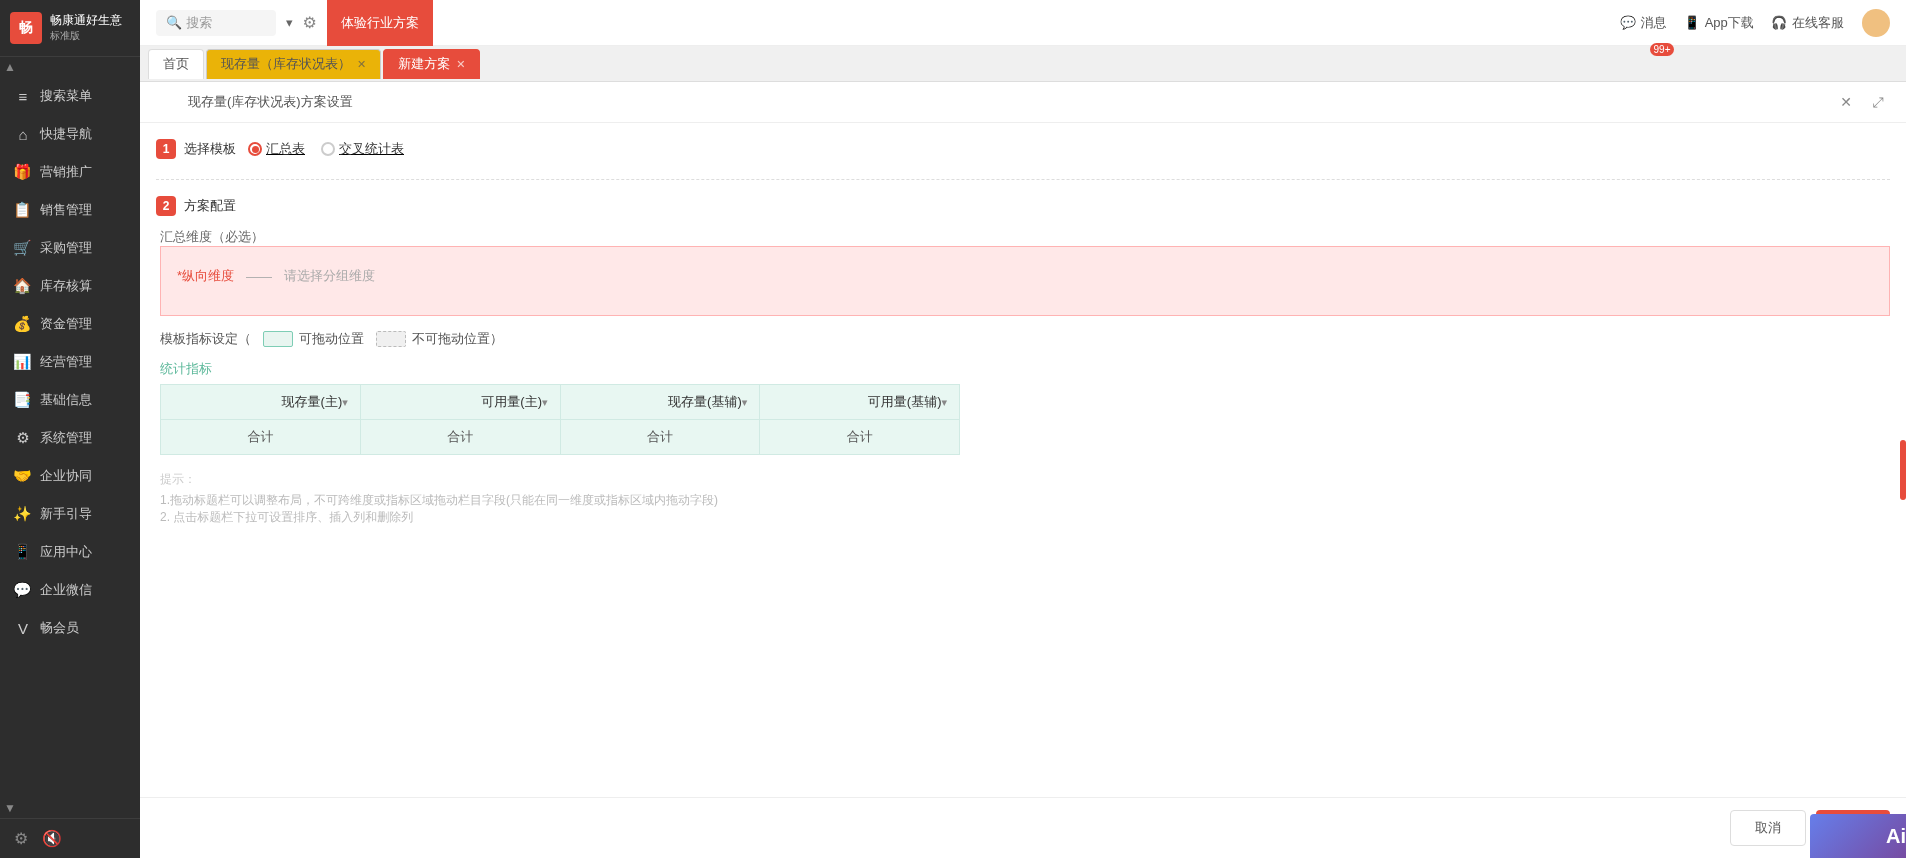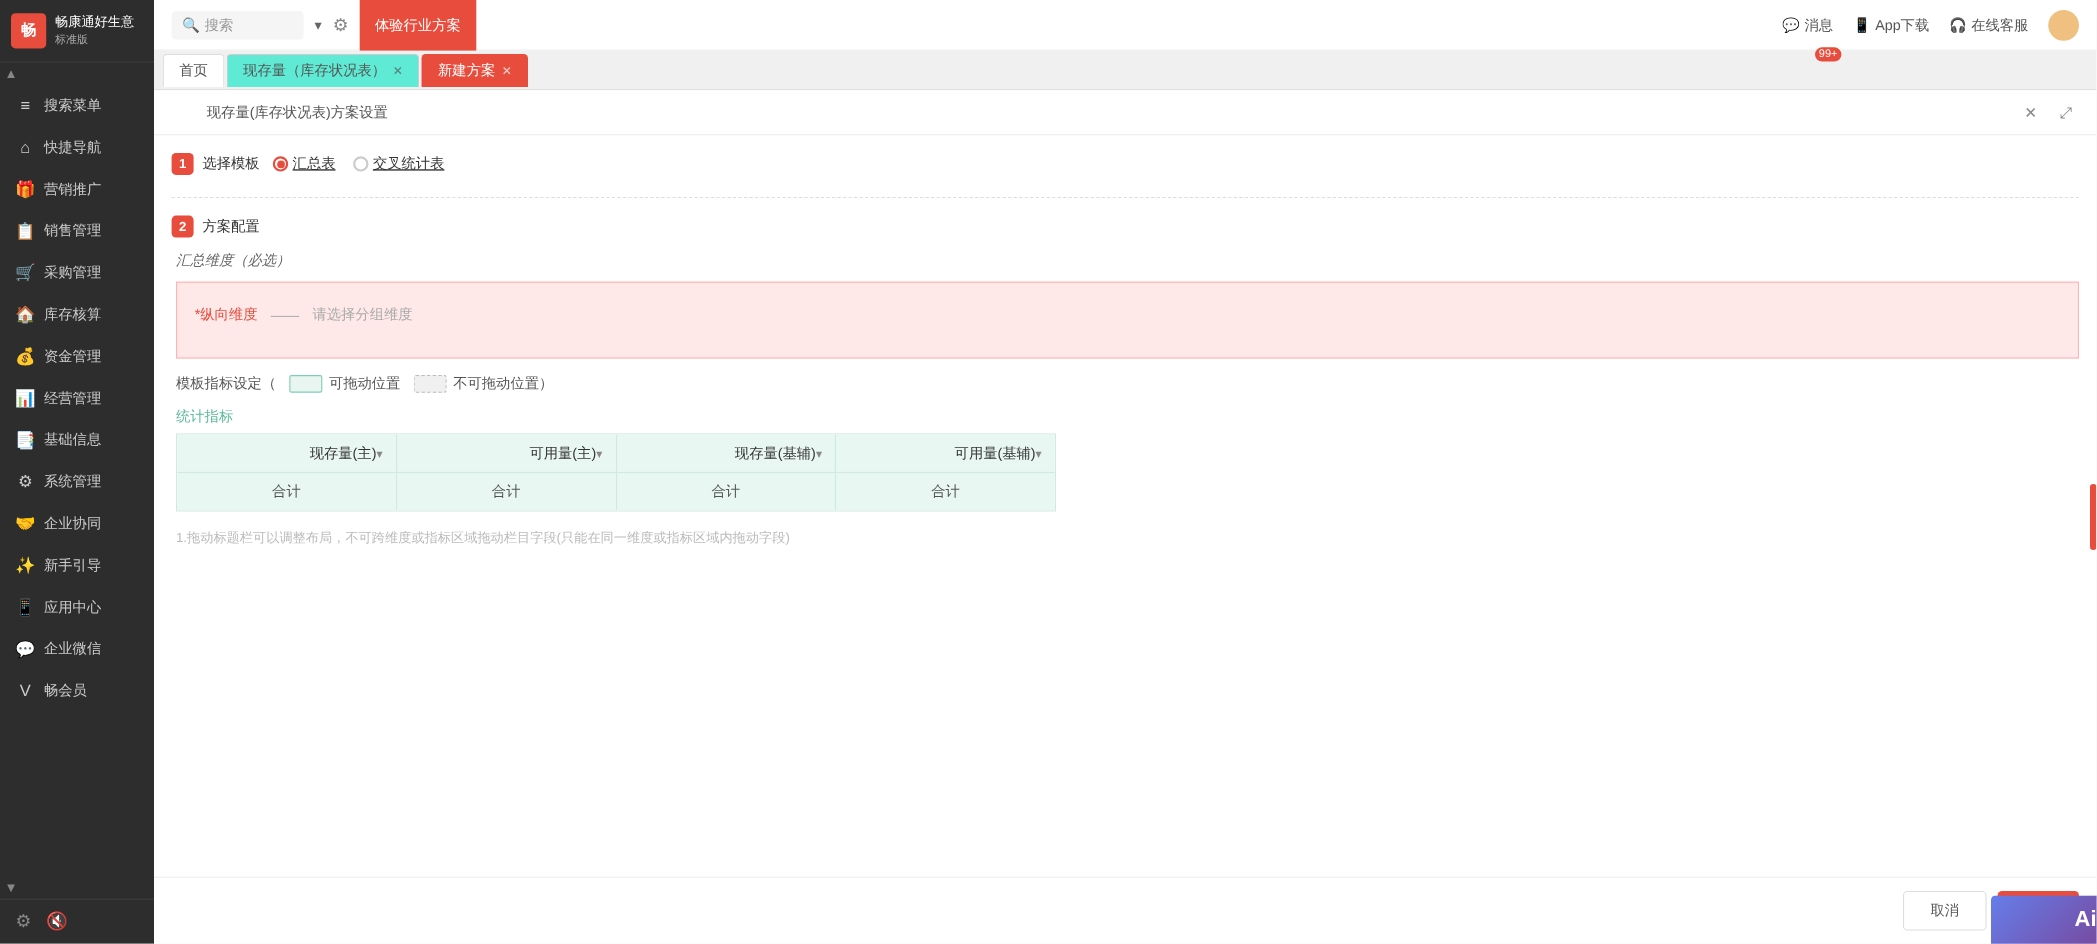--- a/index.html
+++ b/index.html
@@ -175,21 +175,21 @@
       flex-shrink: 0;
       border-bottom: 1px solid #ddd;
       padding: 0 8px;
       gap: 2px;
     }
     .tab-item {
       display: flex;
       align-items: center;
       gap: 6px;
       padding: 6px 14px;
-      background: #5eead4;
+      background: #eab308;
       border-radius: 4px 4px 0 0;
       cursor: pointer;
       font-size: 13px;
       color: #555;
       border: 1px solid #ccc;
       border-bottom: none;
       height: 30px;
     }
     .tab-item.active {
       background: #e74c3c;
@@ -309,22 +309,20 @@
     .radio-circle.selected::after {
       content: '';
       width: 7px;
       height: 7px;
       background: #e74c3c;
       border-radius: 50%;
     }
     .dim-label {
       font-size: 13px;
       color: #666;
-      margin-bottom: 10px;
-      font-style: italic;
     }
     .pink-box {
       background: #ffe8e8;
       border: 1px solid #ffb3b3;
       padding: 20px 16px;
       margin-bottom: 14px;
       min-height: 70px;
       display: flex;
       align-items: flex-start;
     }
@@ -732,21 +730,23 @@
                 <div class="stats-col-header">
                   <span>可用量(基辅)</span>
                   <span class="chevron-down">▾</span>
                 </div>
                 <div class="stats-col-body">合计</div>
               </div>
             </div>
           </div>
 
           <div class="tips-section">
+            <div class="tips-title">提示：</div>
             <div>1.拖动标题栏可以调整布局，不可跨维度或指标区域拖动栏目字段(只能在同一维度或指标区域内拖动字段)</div>
+            <div>2. 点击标题栏下拉可设置排序、插入列和删除列</div>
           </div>
         </div>
       </div>
     </div>
 
 
     <div class="footer-buttons">
       <button class="btn-cancel">取消</button>
       <button class="btn-query">查询</button>
     </div>

